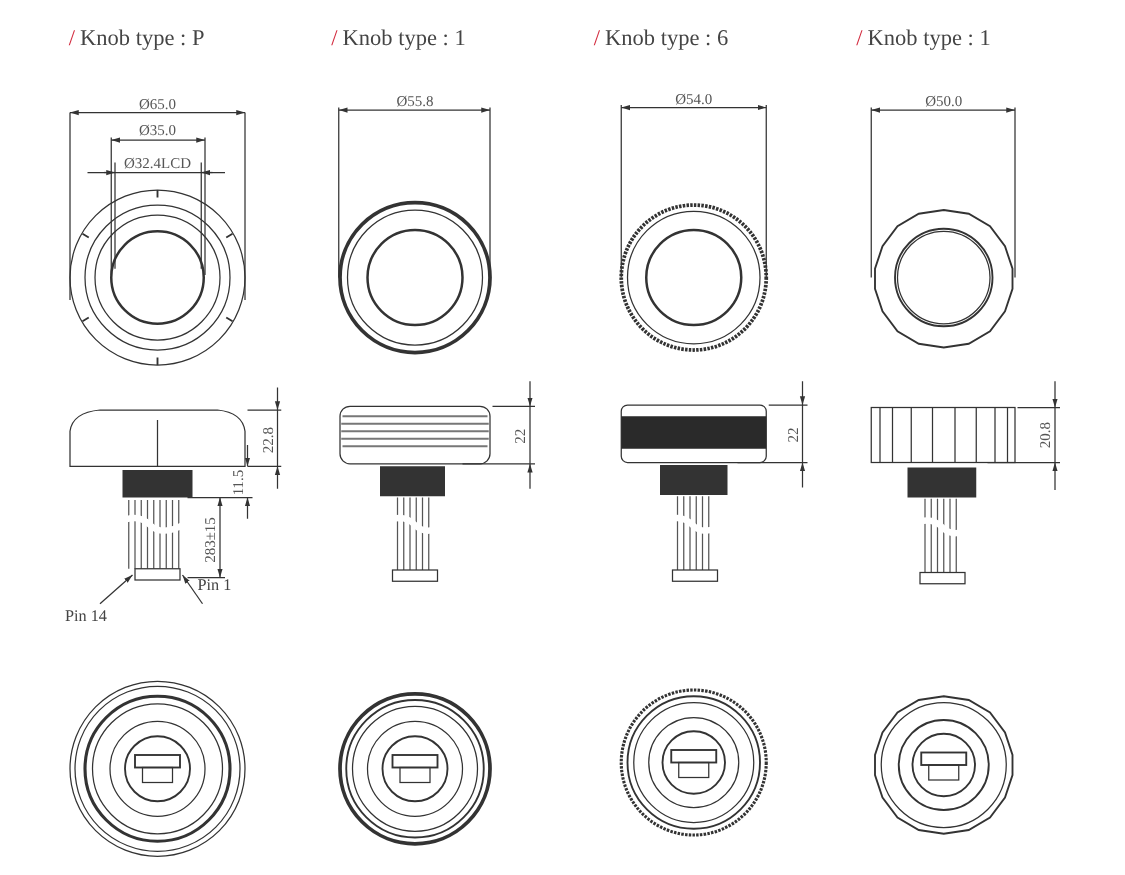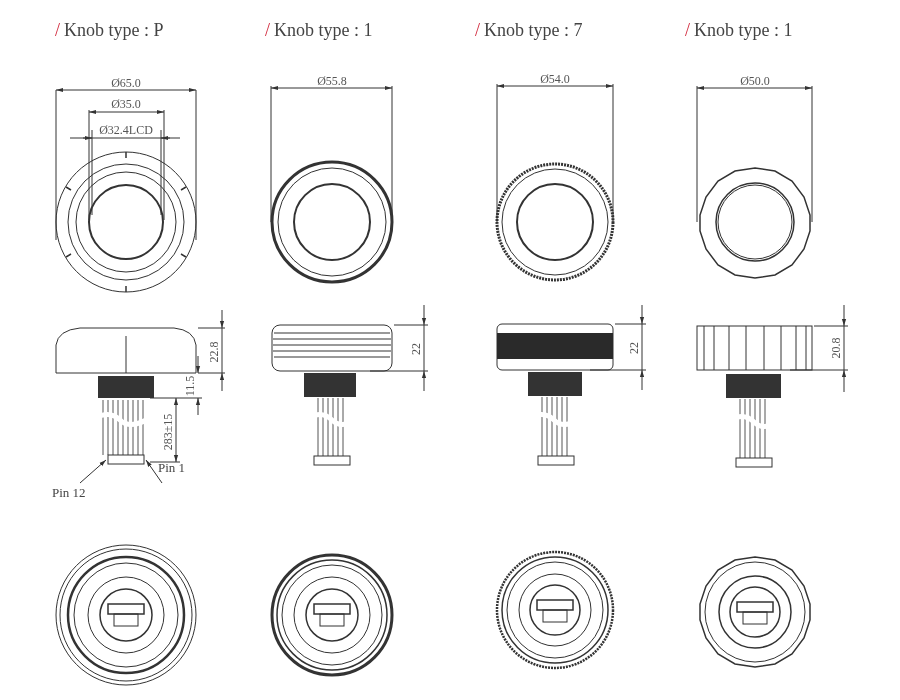--- a/index.html
+++ b/index.html
@@ -96,21 +96,21 @@
       <circle cx="86" cy="615" r="70" stroke-width="1"></circle>
       <circle cx="86" cy="615" r="66" stroke-width="1"></circle>
       <circle cx="86" cy="615" r="58" stroke-width="2.5"></circle>
       <circle cx="86" cy="615" r="52" stroke-width="1"></circle>
       <circle cx="86" cy="615" r="38" stroke-width="1"></circle>
       <circle cx="86" cy="615" r="26" stroke-width="1.5"></circle>
       <rect x="68" y="604" width="36" height="10" stroke-width="1.5"></rect>
       <rect x="74" y="614" width="24" height="12" stroke-width="1"></rect>
     </g>
   </svg>
-  <div class="pin" style="left:12px;top:485px;">Pin 12</div>
+  <div class="pin" style="left:12px;top:485px;">Pin 14</div>
   <div class="pin" style="left:118px;top:460px;">Pin 1</div>
 </div>
 
 
 <div class="col" style="left:260px;">
   <div class="title" style="left:5px;text-align:right;">
     <span class="slash">/</span><span>Knob type : 1</span>
   </div>
   <svg width="220" height="700">
     <g stroke="#333" fill="none" stroke-width="1">
@@ -159,21 +159,21 @@
       <circle cx="72" cy="615" r="26" stroke-width="1.5"></circle>
       <rect x="54" y="604" width="36" height="10" stroke-width="1.5"></rect>
       <rect x="60" y="614" width="24" height="12"></rect>
     </g>
   </svg>
 </div>
 
 
 <div class="col" style="left:470px;">
   <div class="title" style="left:5px;">
-    <span class="slash">/</span><span>Knob type : 7</span>
+    <span class="slash">/</span><span>Knob type : 6</span>
   </div>
   <svg width="220" height="700">
     <g stroke="#333" fill="none" stroke-width="1">
       <line x1="27" y1="84" x2="27" y2="222"></line>
       <line x1="143" y1="84" x2="143" y2="222"></line>
       <line x1="27" y1="86" x2="143" y2="86" marker-start="url(#arr)" marker-end="url(#arr)"></line>
       <circle cx="85" cy="222" r="58" stroke-width="3" stroke-dasharray="2 1"></circle>
       <circle cx="85" cy="222" r="53" stroke-width="1"></circle>
       <circle cx="85" cy="222" r="38" stroke-width="2"></circle>
     </g>

